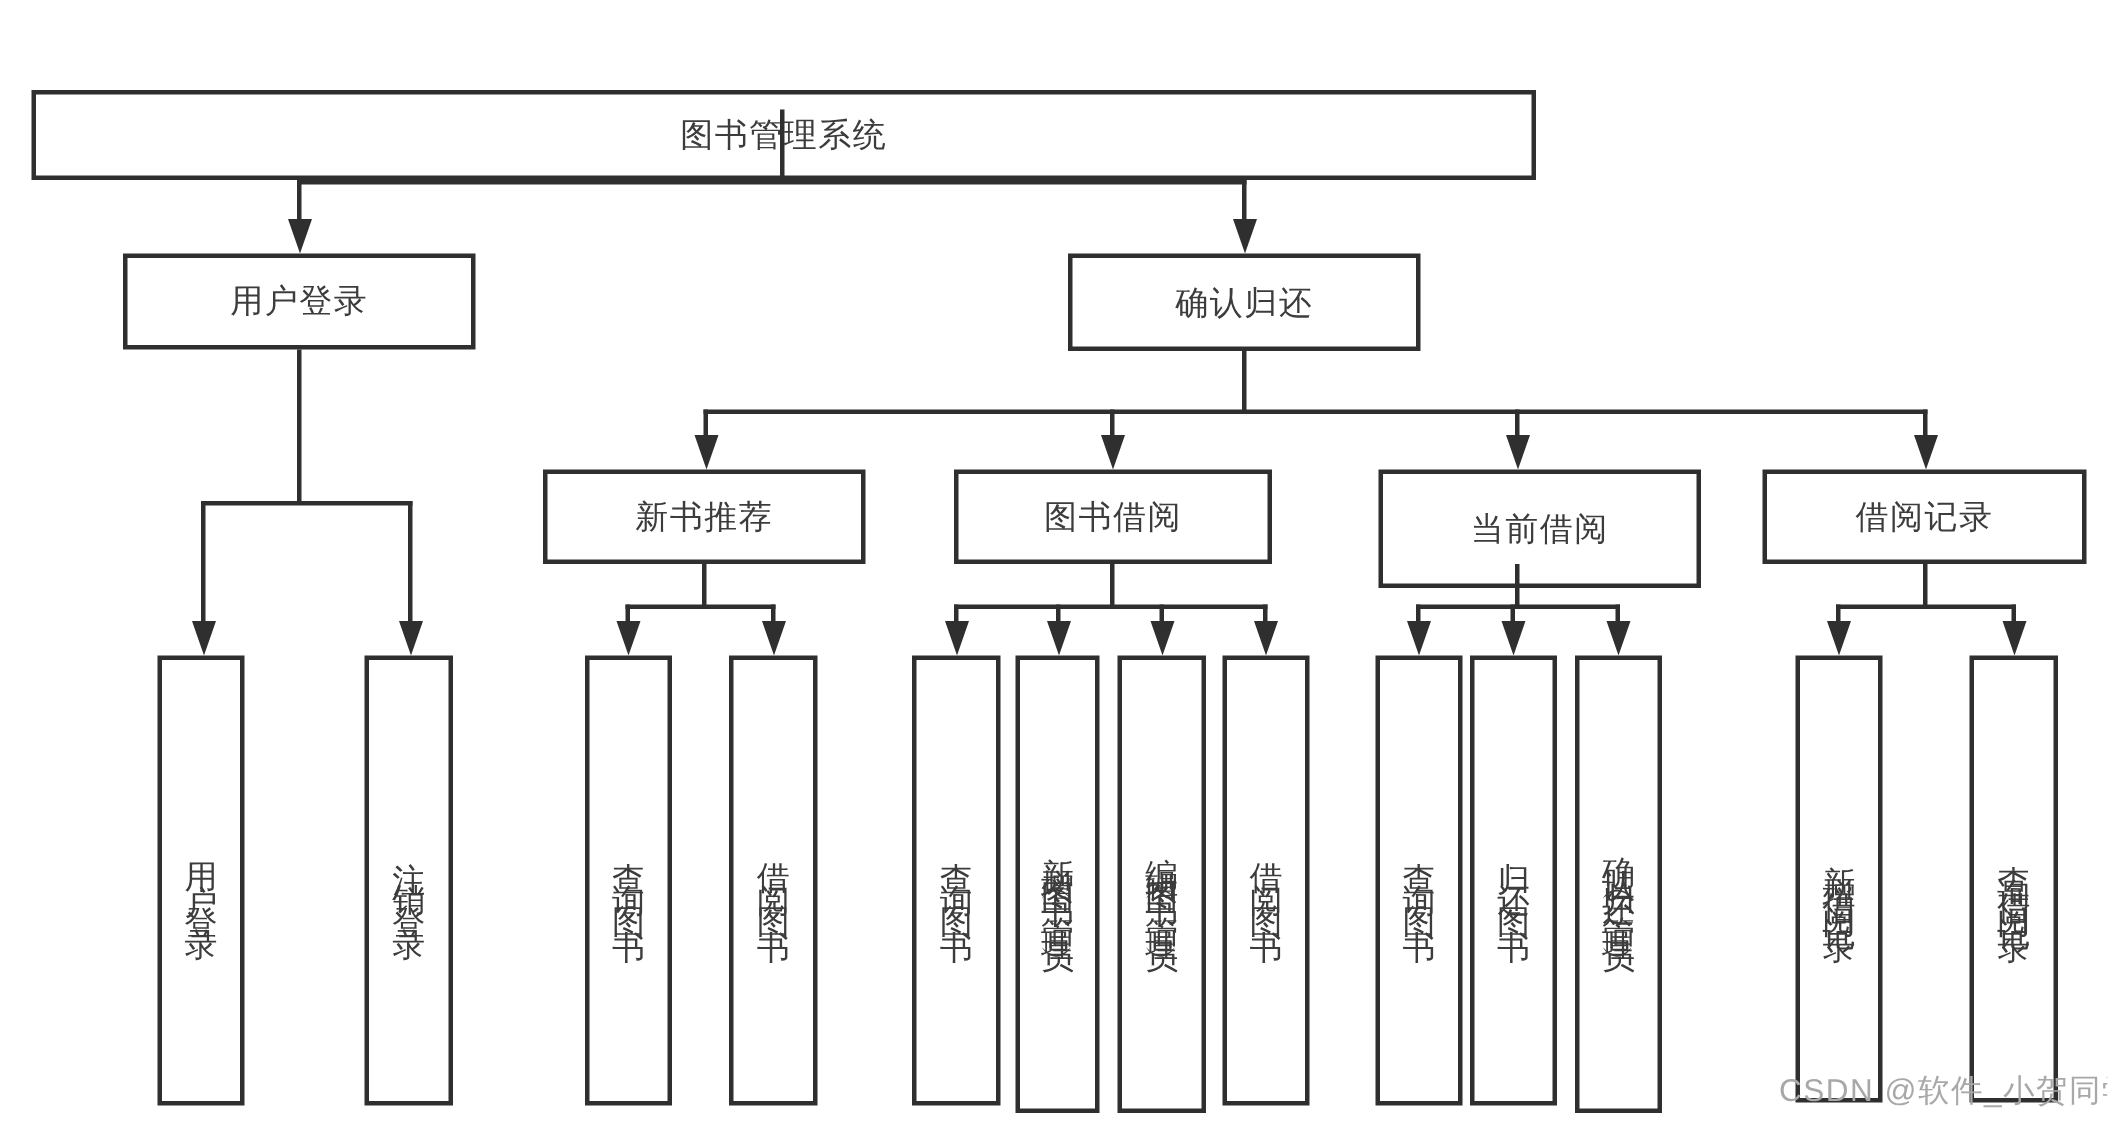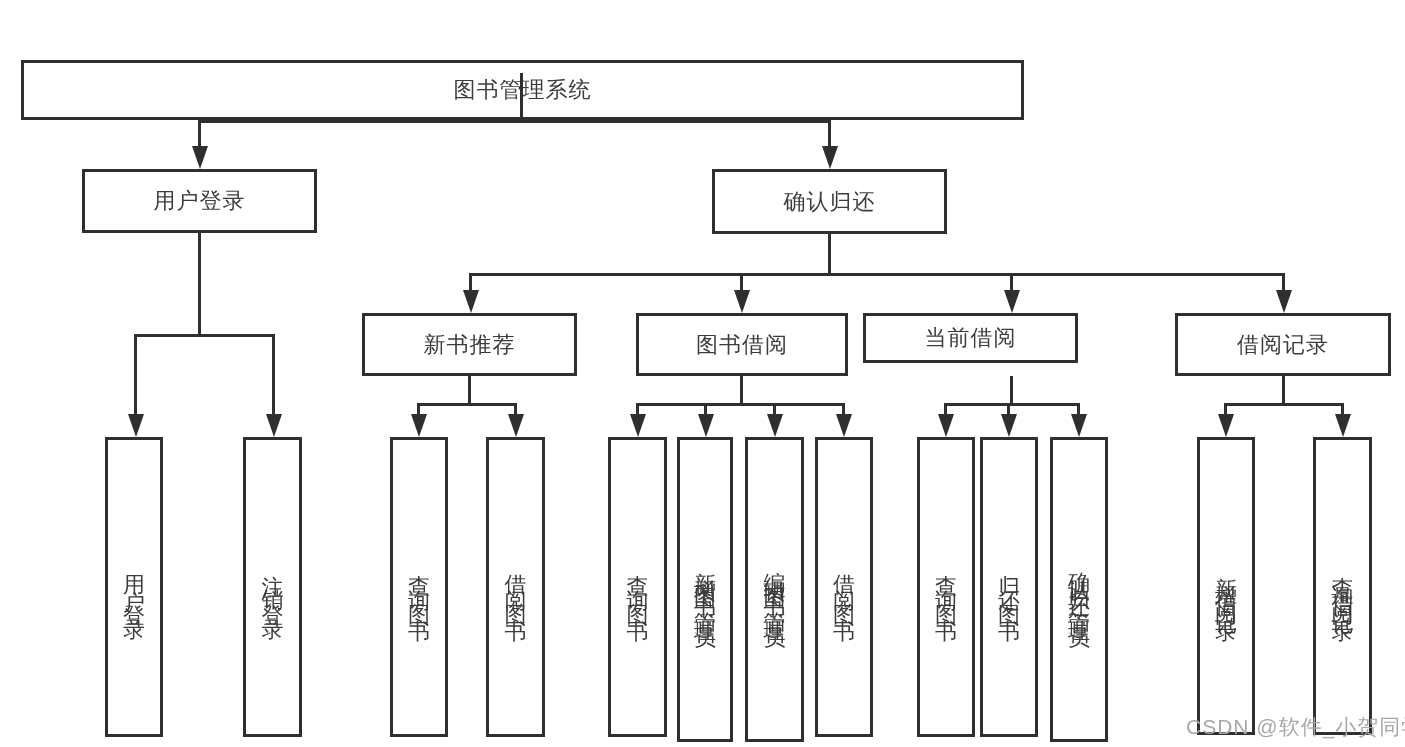--- a/index.html
+++ b/index.html
@@ -95,21 +95,21 @@
   <div class="arr" style="left:1004px; top:290px;"></div>
   <div class="vl" style="left:1282px; top:273px; height:22px;"></div>
   <div class="arr" style="left:1276px; top:290px;"></div>
 
   <div class="box" style="left:362px; top:313px; width:215px; height:63px;">
     <span class="hlabel">新书推荐</span>
   </div>
   <div class="box" style="left:636px; top:313px; width:212px; height:63px;">
     <span class="hlabel">图书借阅</span>
   </div>
-  <div class="box" style="left:863px; top:313px; width:215px; height:50px;text-align:right;">
+  <div class="box" style="left:919px; top:313px; width:215px; height:79px;text-align:right;">
     <span class="hlabel">当前借阅</span>
   </div>
   <div class="box" style="left:1175px; top:313px; width:216px; height:63px;">
     <span class="hlabel">借阅记录</span>
   </div>
 
   <div class="vl" style="left:468px; top:376px; height:29px;"></div>
   <div class="hl" style="left:417px; top:403px; width:100px;"></div>
   <div class="vl" style="left:417px; top:403px; height:16px;"></div>
   <div class="arr" style="left:411px; top:414px;"></div>

